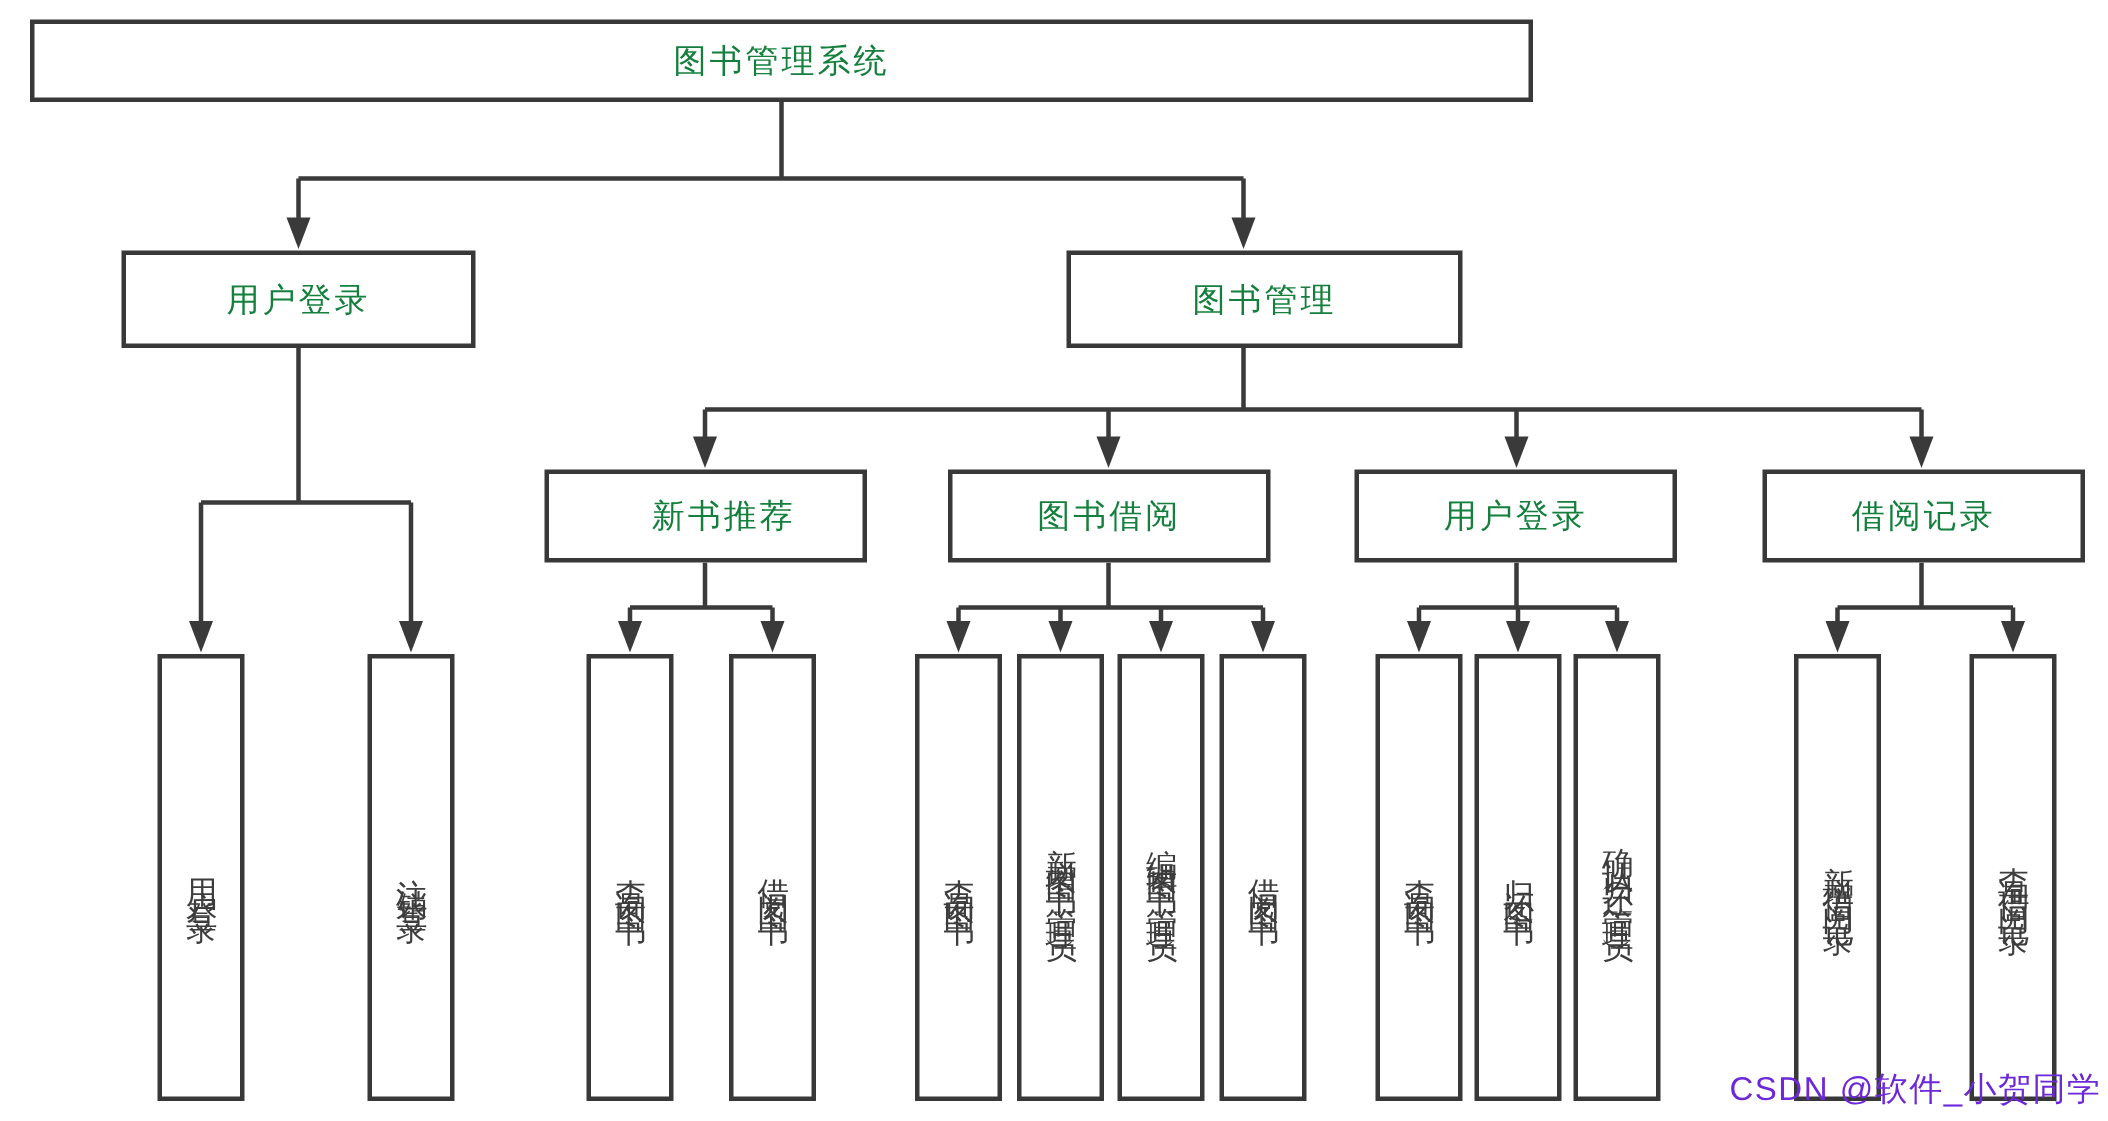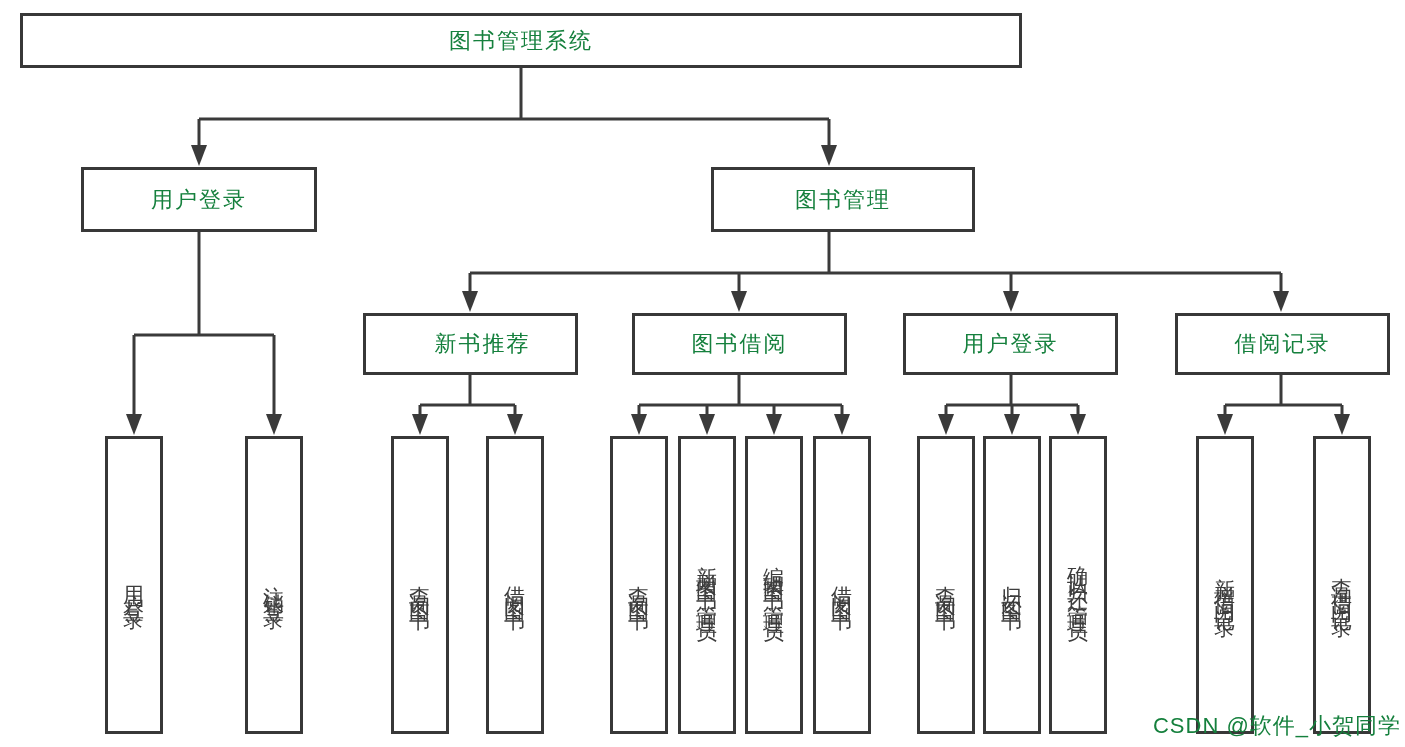--- a/index.html
+++ b/index.html
@@ -12,21 +12,21 @@
     position:absolute;box-sizing:border-box;border:3px solid #383838;background:#ffffff;
     display:flex;align-items:center;justify-content:center;text-align:center;
   }
   .htext{font-size:22px;letter-spacing:2px;white-space:nowrap;color:#15803d;}
   .leaf{top:436px;height:298px;width:58px;}
   .vtext{
     writing-mode:vertical-rl;text-orientation:mixed;
     font-size:21px;line-height:1;letter-spacing:8px;color:#3d3d3d;white-space:nowrap;
   }
   .watermark{
-    position:absolute;right:4px;bottom:6px;font-size:22px;color:#15803d;
+    position:absolute;right:4px;bottom:6px;font-size:22px;color:#6d28d9;
     letter-spacing:1px;white-space:nowrap;
   }
 </style>
 </head>
 <body>
 
 <div class="canvas">
 
   <svg class="wires" viewBox="0 0 1405 747">
     <g stroke="#3a3a3a" stroke-width="3" fill="none">

